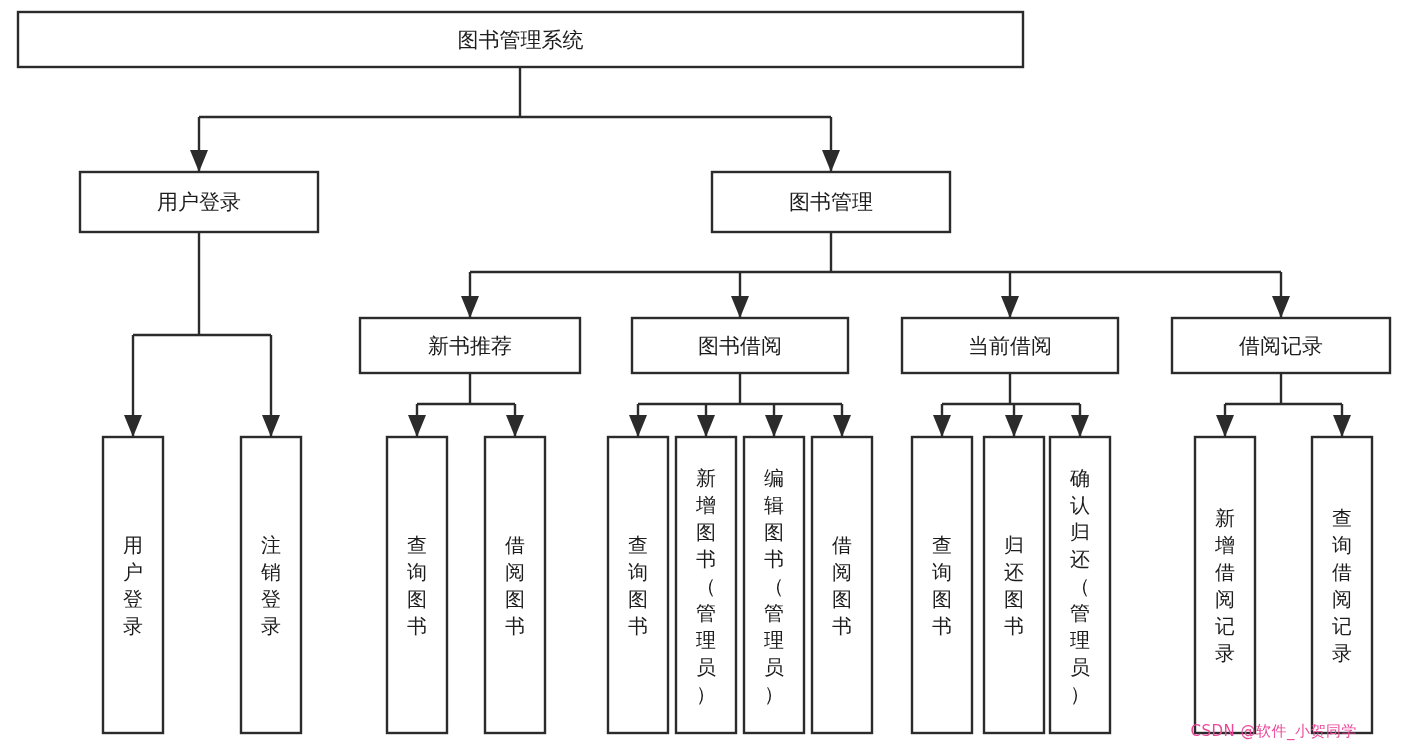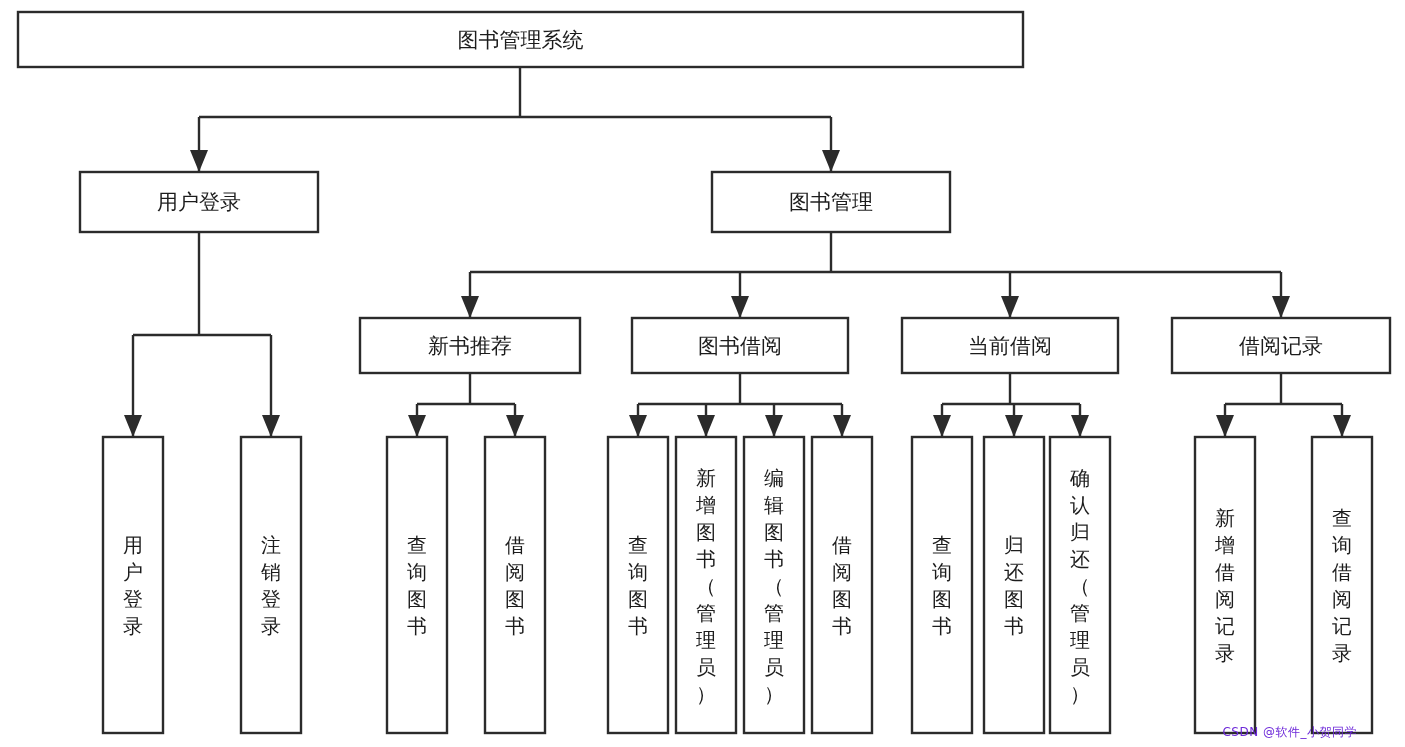--- a/index.html
+++ b/index.html
@@ -54,22 +54,22 @@
     font-family: "DejaVu Sans", "Liberation Sans", sans-serif;
     font-size: 20px;
     fill: #1c1c1c;
     text-anchor: middle;
   }
   .watermark {
     position: absolute;
     right: 10px;
     bottom: 6px;
     font-family: "DejaVu Sans", "Liberation Sans", sans-serif;
-    font-size: 12px;
-    color: #6d28d9;
+    font-size: 15px;
+    color: #ec4899;
     letter-spacing: 0.5px;
     white-space: nowrap;
     pointer-events: none;
   }
 </style>
 </head>
 <body>
 
 <div id="diagram-root">
   <svg id="tree-svg" viewBox="0 0 1405 747">

